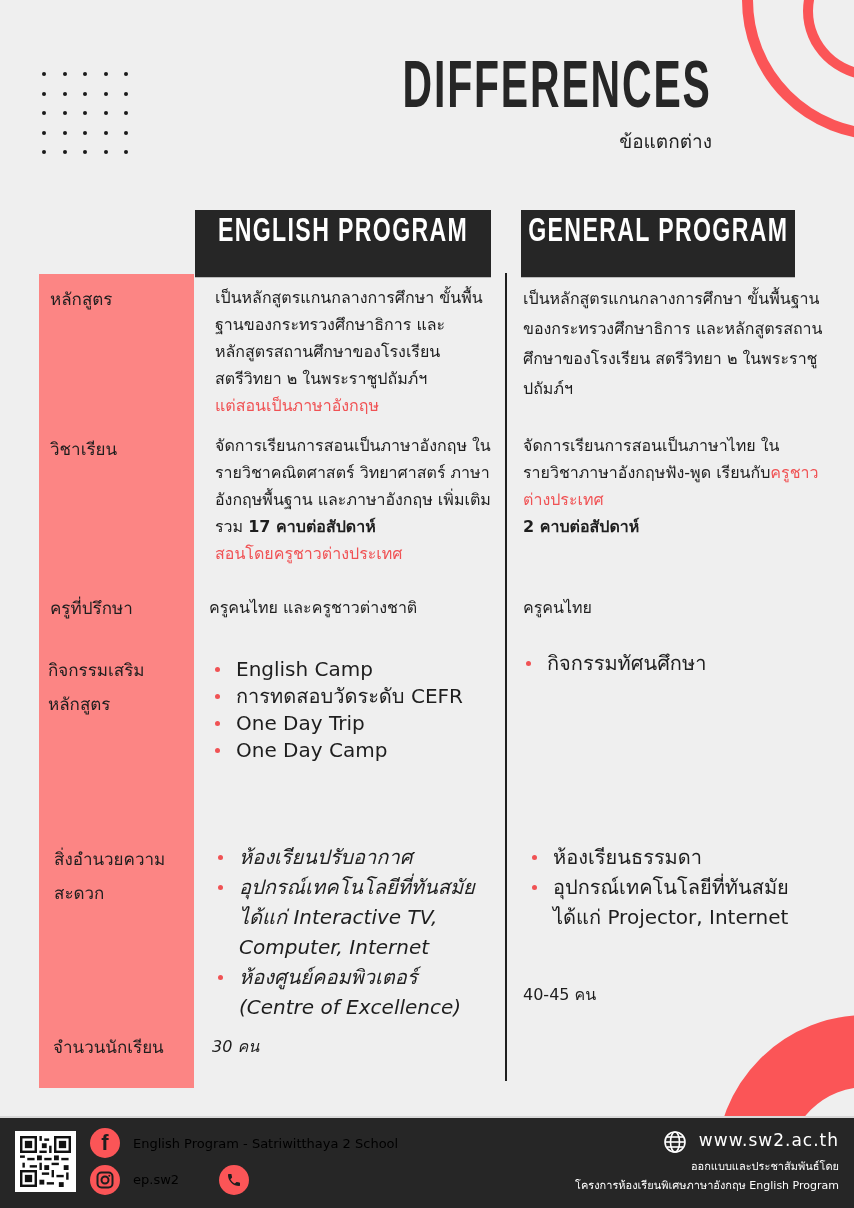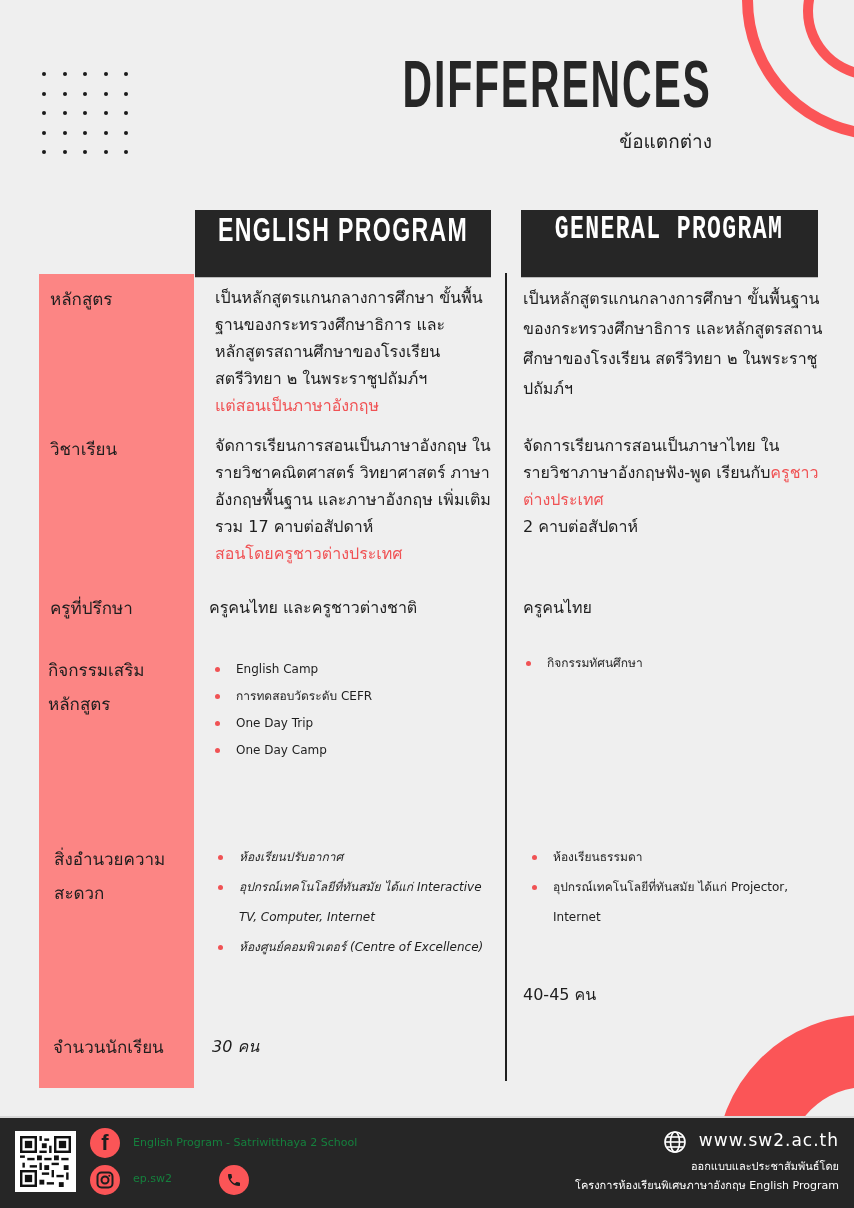--- a/index.html
+++ b/index.html
@@ -47,59 +47,59 @@
     top: 170px; height: 68px;
     background: #262626; color: #fff;
     display: flex; justify-content: center;
     font-family: "Liberation Sans", sans-serif; font-weight: bold;
     font-size: 34px; letter-spacing: 2px;
     border-bottom: 1px solid #bbb;
     margin-top: 40px;
   }
   .col-header span { display: inline-block; transform: scaleX(0.68); white-space: nowrap; }
   .ch-ep { left: 195px; width: 296px; }
-  .ch-gp { left: 521px; width: 297px; font-family: Liberation Mono, monospace; }
+  .ch-gp { left: 521px; width: 274px; }
 
   
   .pink-col { left: 39px; top: 274px; width: 155px; height: 814px; background: #fc8584; }
   .divider { left: 505px; top: 273px; width: 2px; height: 808px; background: #1f1f1f; }
 
   .row-label {
     left: 50px; width: 140px;
     font-size: 17px; line-height: 34px; color: #1e1e1e;
   }
   .cell {
     font-size: 16px; line-height: 27px; color: #1e1e1e;
   }
   .cell-ep { left: 215px; width: 285px; }
   .cell-gp { left: 523px; width: 300px; }
   .red { color: #f05254; text-align: right; }
-  .bold { font-weight: normal; }
+  .bold { font-weight: bold; }
 
   ul.bullets { list-style: none; }
-  ul.bullets li { position: relative; padding-left: 23px; font-size: 12px; line-height: 27px; }
+  ul.bullets li { position: relative; padding-left: 23px; font-size: 20px; line-height: 27px; }
   ul.bullets li::before {
     content: ""; position: absolute; left: 2px; top: 11px;
     width: 5px; height: 5px; border-radius: 50%; background: #f05254;
   }
   ul.bullets.tall li { line-height: 30px; }
   ul.bullets.tall li::before { top: 13px; }
 
   
   .footer { left: 0; top: 1116px; width: 854px; height: 92px; background: #262626; border-top: 2px solid #d8d8d8; }
   .qr { left: 15px; top: 1131px; width: 61px; height: 61px; background: #fff; padding: 5px; }
   .social-icon {
     width: 30px; height: 30px; border-radius: 50%; background: #fb5557;
     display: flex; align-items: center; justify-content: center; color: #1e1e1e;
     font-weight: bold; font-family: "Liberation Sans", sans-serif;
   }
   .fb-icon { left: 90px; top: 1128px; font-size: 22px; }
   .ig-icon { left: 90px; top: 1165px; }
   .phone-icon { left: 219px; top: 1165px; }
-  .footer-text { color: #15803d; font-size: 11px; white-space: nowrap; }
+  .footer-text { color: #000000; font-size: 13px; white-space: nowrap; }
   .fb-text { left: 133px; top: 1136px; }
   .ig-text { left: 133px; top: 1172px; }
   .phone-text { left: 258px; top: 1172px; margin-top: 40px; }
   .globe-icon { left: 663px; top: 1130px; width: 24px; height: 24px; }
   .web-text { right: 15px; top: 1130px; font-size: 17px; letter-spacing: 1px; color: #fff; }
   .credit1 { right: 15px; top: 1157px; font-size: 11px; color: #fff; }
   .credit2 { right: 15px; top: 1176px; font-size: 11px; color: #fff; }
 </style>
 </head>
 <body>

